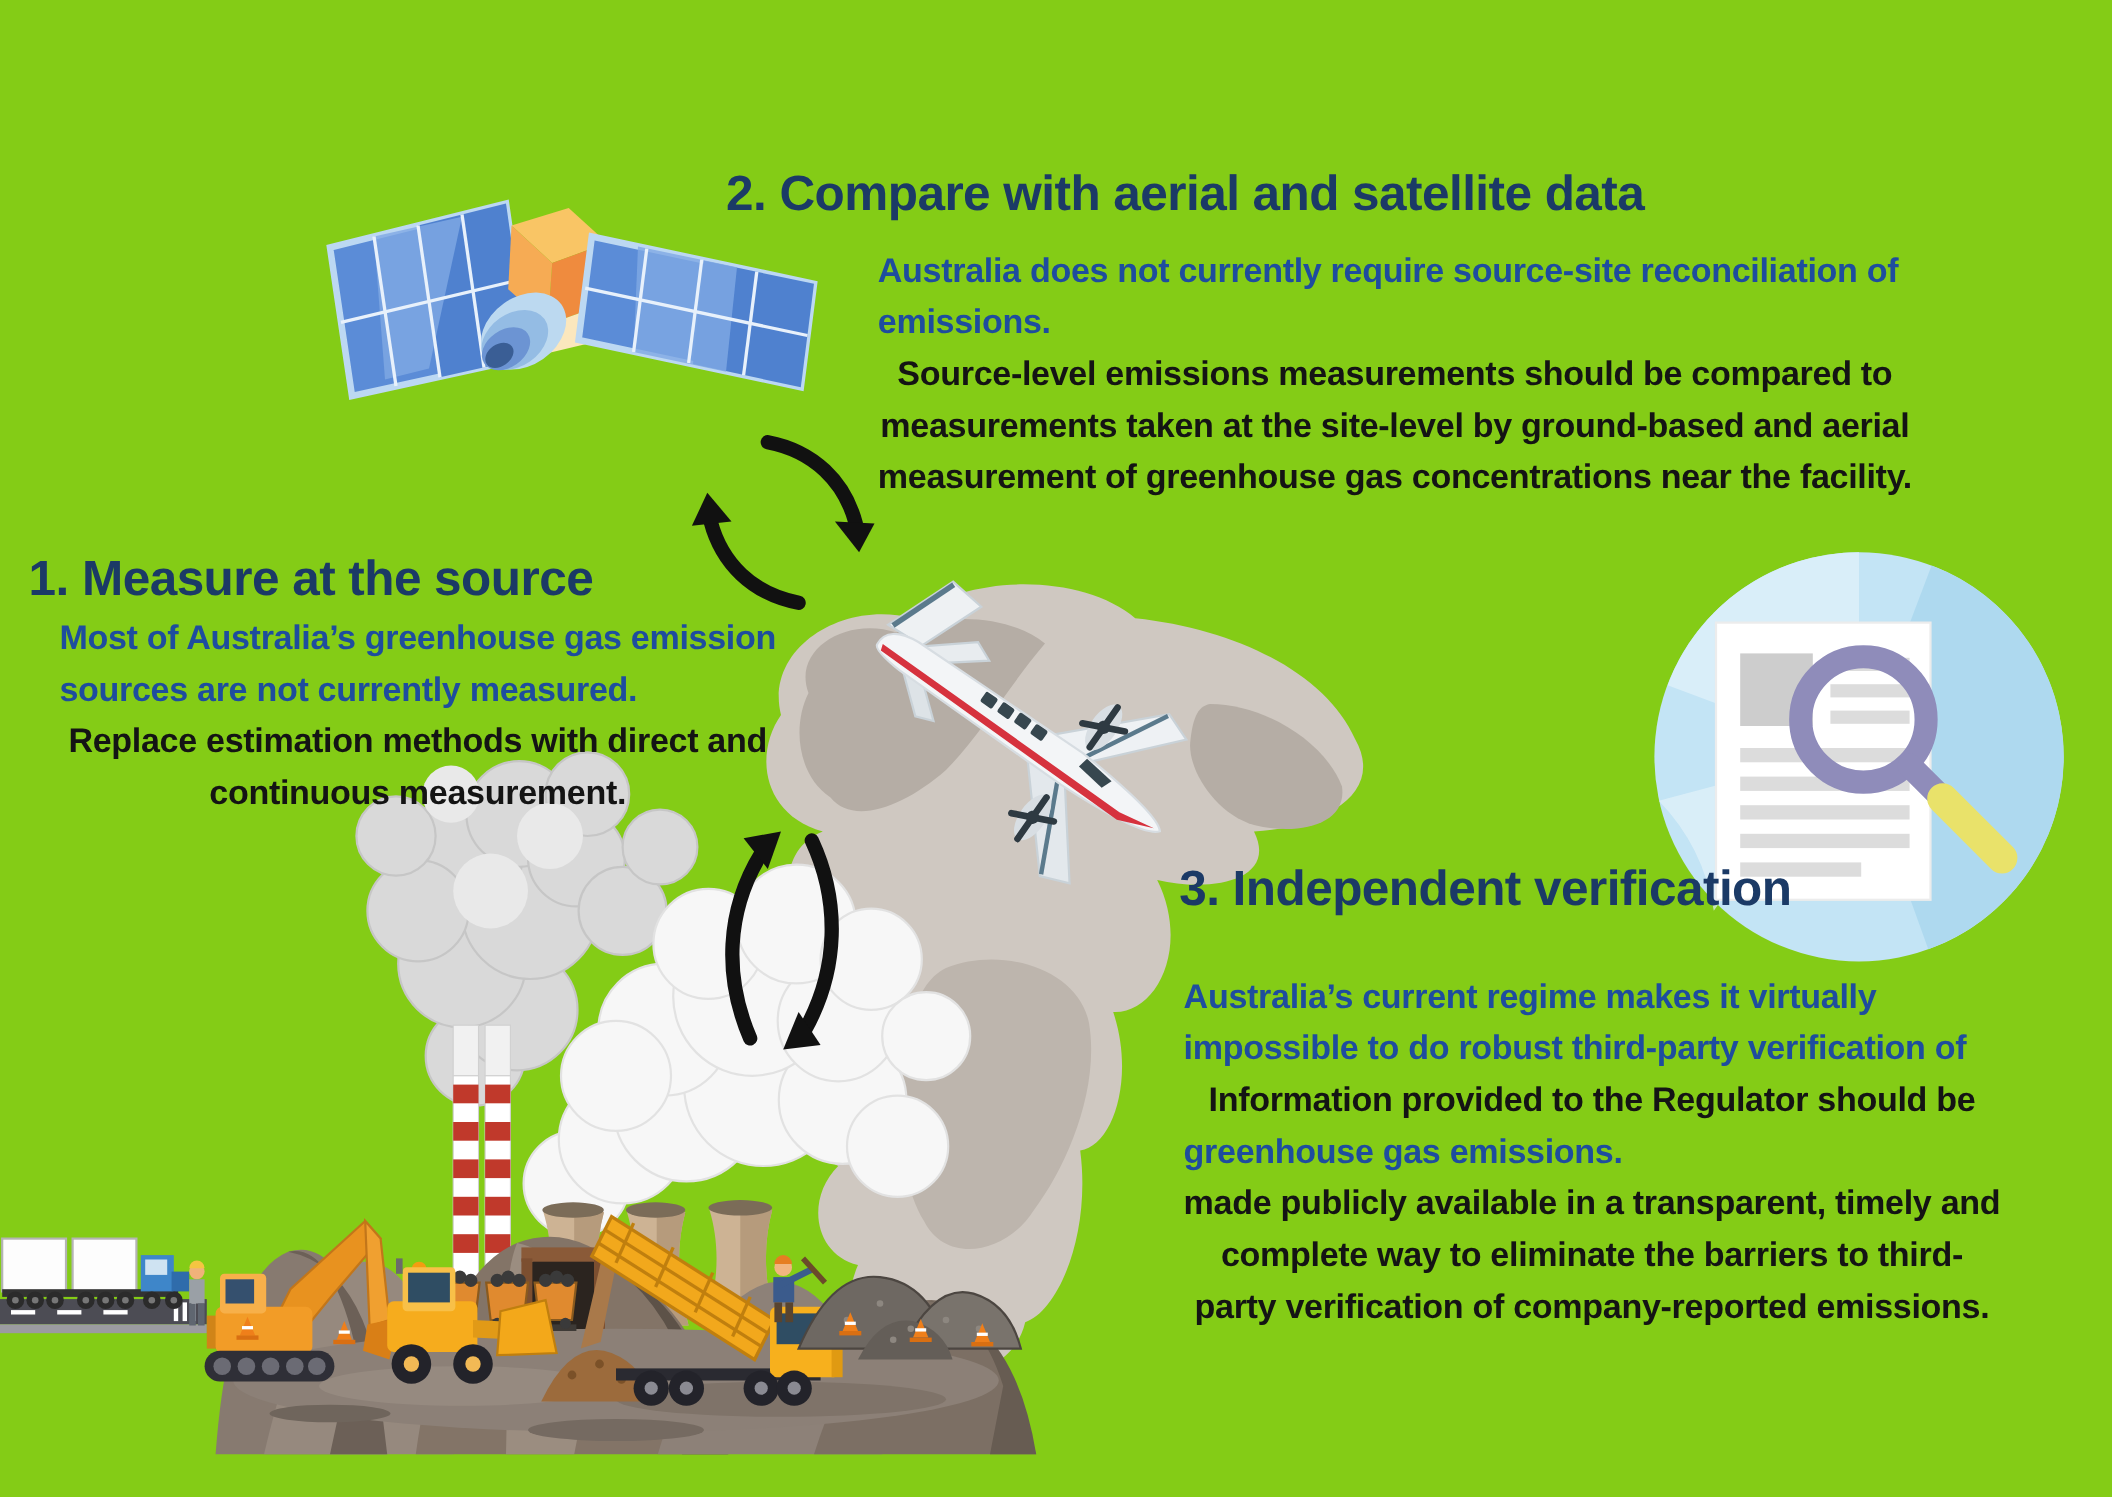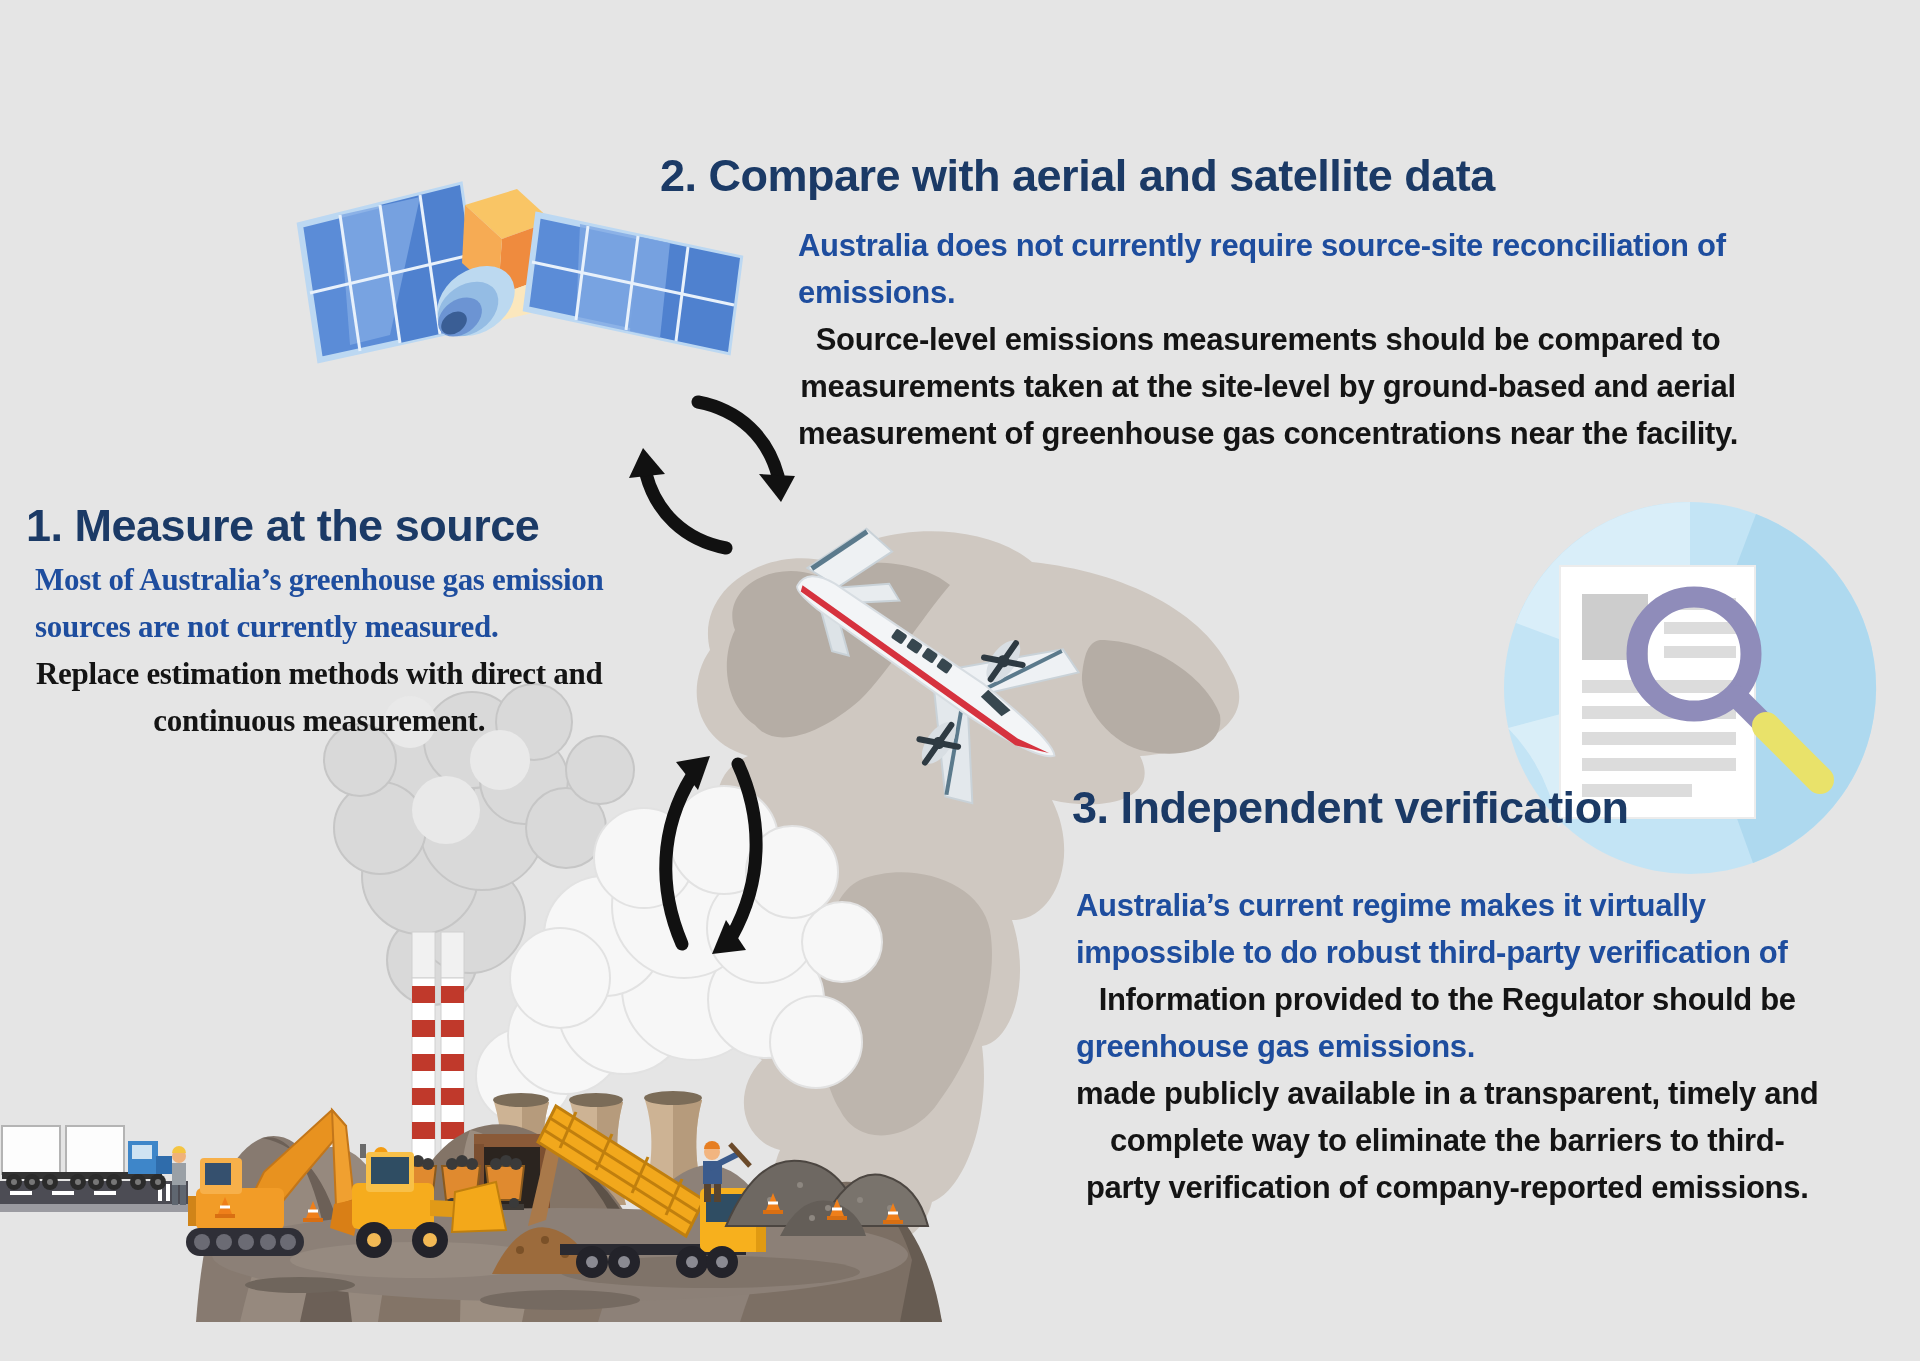--- a/index.html
+++ b/index.html
@@ -1,16 +1,16 @@
 <!DOCTYPE html>
 <html><head>
 <meta charset="utf-8">
 <style>
   html,body{margin:0;padding:0;background:#fff;}
-  .stage{position:relative;width:1920px;height:1361px;background:#e5e5e5;overflow:hidden;
+  .stage{position:relative;width:1920px;height:1361px;background:#84cc16;overflow:hidden;
          font-family:"Liberation Sans", sans-serif;}
   .abs{position:absolute;}
   .h-title{font-weight:bold;font-size:45px;color:#1b3a66;letter-spacing:-0.5px;white-space:nowrap;}
   .line{font-weight:bold;font-size:31px;line-height:47px;letter-spacing:-0.3px;white-space:nowrap;}
   .hl{color:#1e4d9e;}
   .bd{color:#141414;text-align:center;}
   svg{display:block;}
 </style>
 </head>
 <body>
@@ -444,21 +444,21 @@
   <div class="abs h-title" style="left:660px;top:150px;">2. Compare with aerial and satellite data</div>
   <div class="abs" style="left:798px;top:222px;">
     <div class="line hl">Australia does not currently require source-site reconciliation of</div>
     <div class="line hl">emissions.</div>
     <div class="line bd">Source-level emissions measurements should be compared to</div>
     <div class="line bd">measurements taken at the site-level by ground-based and aerial</div>
     <div class="line bd">measurement of greenhouse gas concentrations near the facility.</div>
   </div>
 
   <div class="abs h-title" style="left:26px;top:500px;">1. Measure at the source</div>
-  <div class="abs" style="left:35px;top:556px;font-family:Liberation Serif, serif;">
+  <div class="abs" style="left:54px;top:556px;">
     <div class="line hl">Most of Australia’s greenhouse gas emission</div>
     <div class="line hl">sources are not currently measured.</div>
     <div class="line bd">Replace estimation methods with direct and</div>
     <div class="line bd">continuous measurement.</div>
   </div>
 
   <div class="abs h-title" style="left:1072px;top:782px;">3. Independent verification</div>
   <div class="abs" style="left:1076px;top:882px;">
     <div class="line hl">Australia’s current regime makes it virtually</div>
     <div class="line hl">impossible to do robust third-party verification of</div>

